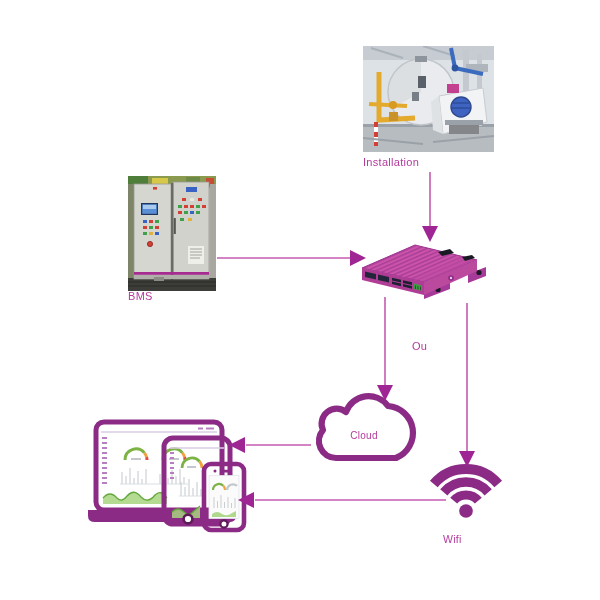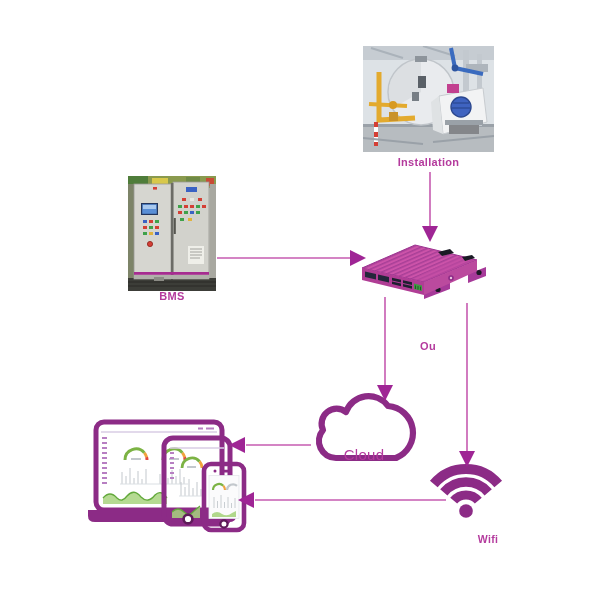--- a/index.html
+++ b/index.html
@@ -3,33 +3,33 @@
 <meta charset="utf-8">
 <style>
   html,body{margin:0;padding:0;}
   body{
     width:600px;height:600px;background:#ffffff;position:relative;overflow:hidden;
     font-family:"Liberation Sans", sans-serif;
   }
   .abs{position:absolute;}
   .node-label{
     position:absolute;color:var(--c-label,#b43a9d);font-size:11px;letter-spacing:.3px;
-    text-align:center;font-weight:700;
+    text-align:left;font-weight:400;
   }
   .photo{position:absolute;overflow:hidden;}
   .photo svg{display:block;}
   
   .stroke-primary{stroke:var(--c-primary,#8c2b86);fill:none;}
   .fill-primary{fill:var(--c-primary,#8c2b86);}
   .conn-line{stroke:var(--c-line,#c65bb0);stroke-width:1.6;fill:none;}
   .conn-head{fill:var(--c-arrowhead,#9f2595);}
   .connectors{position:absolute;left:0;top:0;pointer-events:none;}
   .cloud-label{
-    position:absolute;left:308px;top:446px;width:112px;text-align:center;
-    color:var(--c-label,#b43a9d);font-size:15px;letter-spacing:.3px;
+    position:absolute;left:308px;top:430px;width:112px;text-align:center;
+    color:var(--c-label,#b43a9d);font-size:10px;letter-spacing:.3px;
   }
 </style>
 </head>
 <body>
 
 <figure class="photo" style="left:363px;top:46px;width:131px;height:106px;margin:0;">
   <svg width="131" height="106" viewBox="0 0 131 106">
     <rect x="0" y="0" width="131" height="106" fill="#dde2e6"></rect>
     <rect x="0" y="0" width="131" height="14" fill="#c6ccd2"></rect>
     <line x1="8" y1="2" x2="40" y2="12" stroke="#aab2ba" stroke-width="2"></line>

